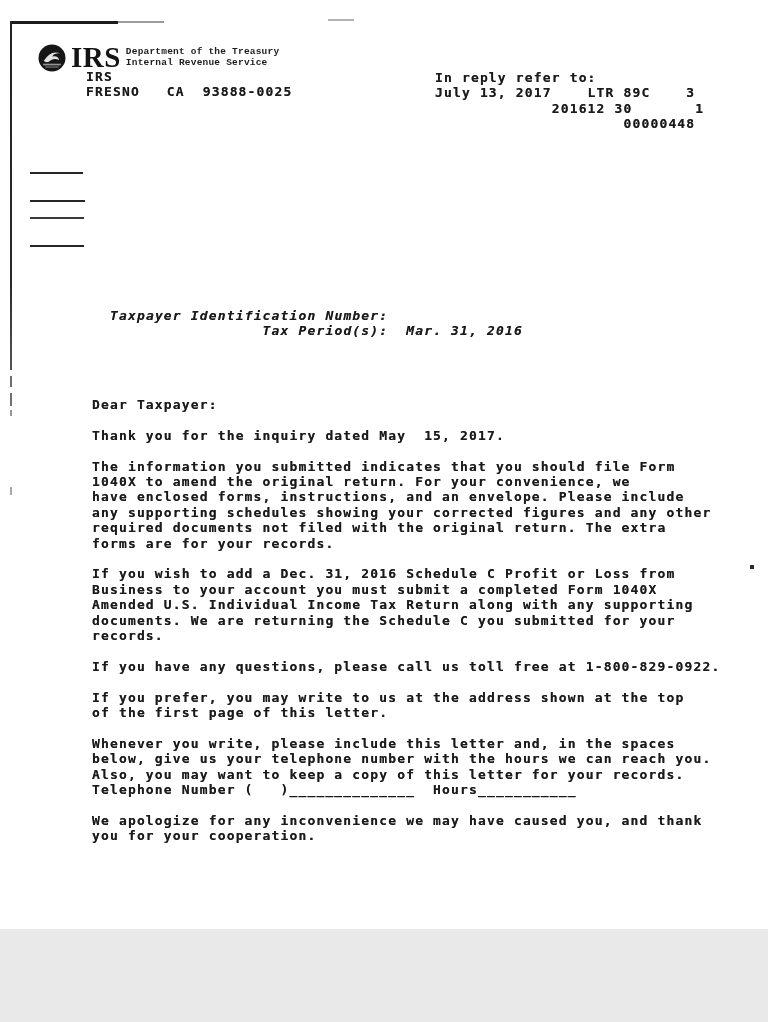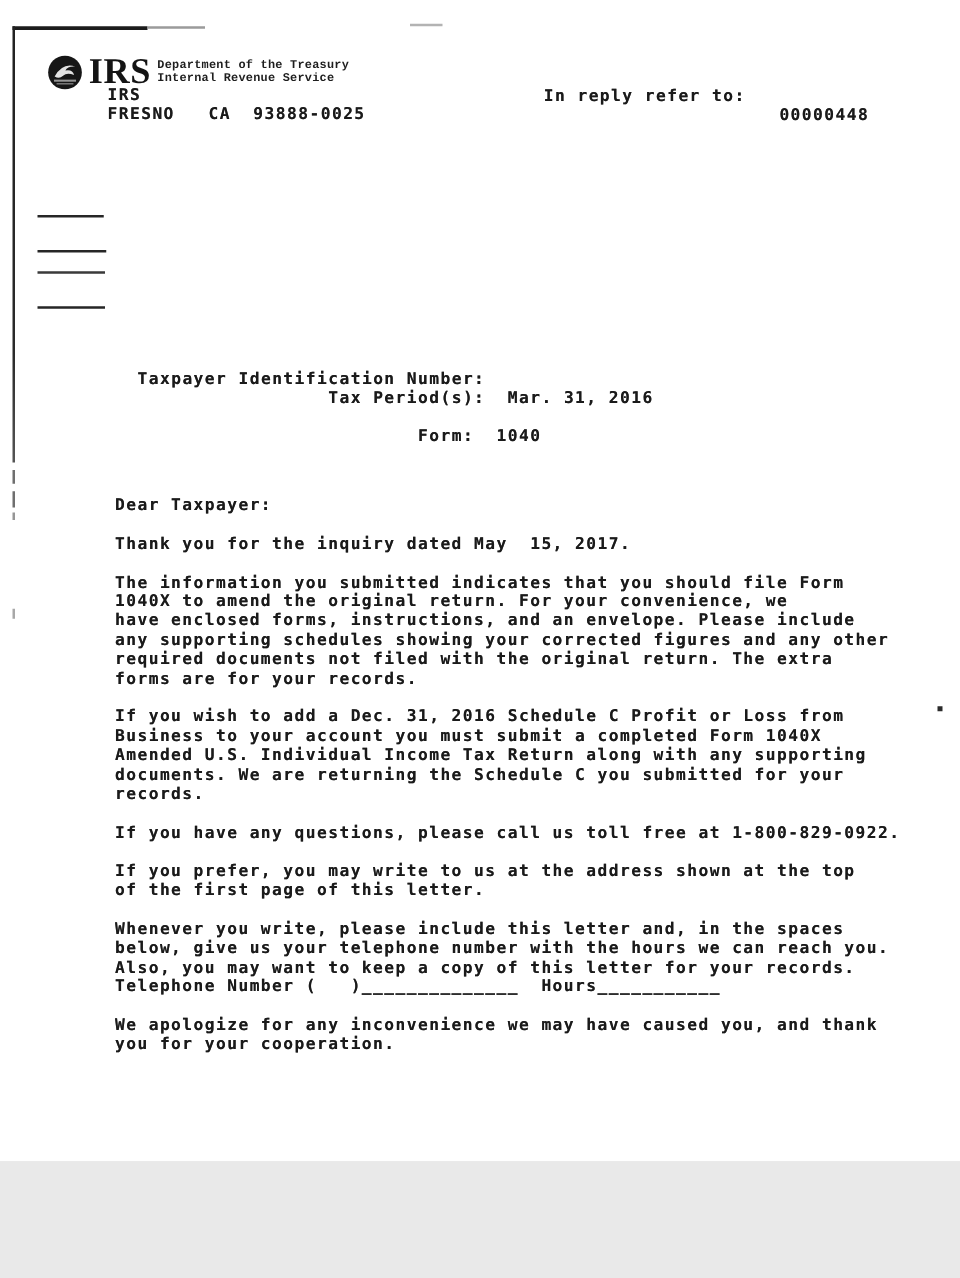--- a/index.html
+++ b/index.html
@@ -89,28 +89,28 @@
     </svg>
     <div class="irs-big">IRS</div>
     <div class="dept">
       <div>Department of the Treasury</div>
       <div>Internal Revenue Service</div>
     </div>
   </div>
 
   <div class="mono" style="left:86px; top:69px;"><div class="line">IRS</div><div class="line">FRESNO   CA  93888-0025</div></div>
 
-  <div class="mono" style="left:435px; top:70px;"><div class="line">In reply refer to:</div><div class="line">                     00000448</div></div>
+  <div class="mono" style="left:435px; top:70px;"><div class="line">In reply refer to:</div><div class="line">July 13, 2017    LTR 89C    3</div><div class="line">             201612 30       1</div><div class="line">                     00000448</div></div>
 
   <div class="margin-line ml-1"></div>
   <div class="margin-line ml-2"></div>
   <div class="margin-line ml-3"></div>
   <div class="margin-line ml-4"></div>
 
-  <div class="mono" style="left:110px; top:296px;"><div class="line">Taxpayer Identification Number:</div><div class="line">                 Tax Period(s):  Mar. 31, 2016</div><div class="line"></div><div class="line">                         Form:  1040</div></div>
+  <div class="mono" style="left:110px; top:308px;font-style:italic;"><div class="line">Taxpayer Identification Number:</div><div class="line">                 Tax Period(s):  Mar. 31, 2016</div><div class="line"></div></div>
 
   <div class="mono" style="left:92px; top:397px;" id="body-text"><div class="para"><div class="line">Dear Taxpayer:</div></div><div class="para"><div class="line">Thank you for the inquiry dated May  15, 2017.</div></div><div class="para"><div class="line">The information you submitted indicates that you should file Form</div><div class="line">1040X to amend the original return. For your convenience, we</div><div class="line">have enclosed forms, instructions, and an envelope. Please include</div><div class="line">any supporting schedules showing your corrected figures and any other</div><div class="line">required documents not filed with the original return. The extra</div><div class="line">forms are for your records.</div></div><div class="para"><div class="line">If you wish to add a Dec. 31, 2016 Schedule C Profit or Loss from</div><div class="line">Business to your account you must submit a completed Form 1040X</div><div class="line">Amended U.S. Individual Income Tax Return along with any supporting</div><div class="line">documents. We are returning the Schedule C you submitted for your</div><div class="line">records.</div></div><div class="para"><div class="line">If you have any questions, please call us toll free at 1-800-829-0922.</div></div><div class="para"><div class="line">If you prefer, you may write to us at the address shown at the top</div><div class="line">of the first page of this letter.</div></div><div class="para"><div class="line">Whenever you write, please include this letter and, in the spaces</div><div class="line">below, give us your telephone number with the hours we can reach you.</div><div class="line">Also, you may want to keep a copy of this letter for your records.</div><div class="line">Telephone Number (   )______________  Hours___________</div></div><div class="para"><div class="line">We apologize for any inconvenience we may have caused you, and thank</div><div class="line">you for your cooperation.</div></div></div>
 
   <div class="stray-dot"></div>
 
   <div class="bottom-line bl-1"></div>
   <div class="bottom-line bl-2"></div>
   <div class="bottom-line bl-3"></div>
   <div class="bottom-line bl-4"></div>
   <div class="bottom-line bl-5"></div>

